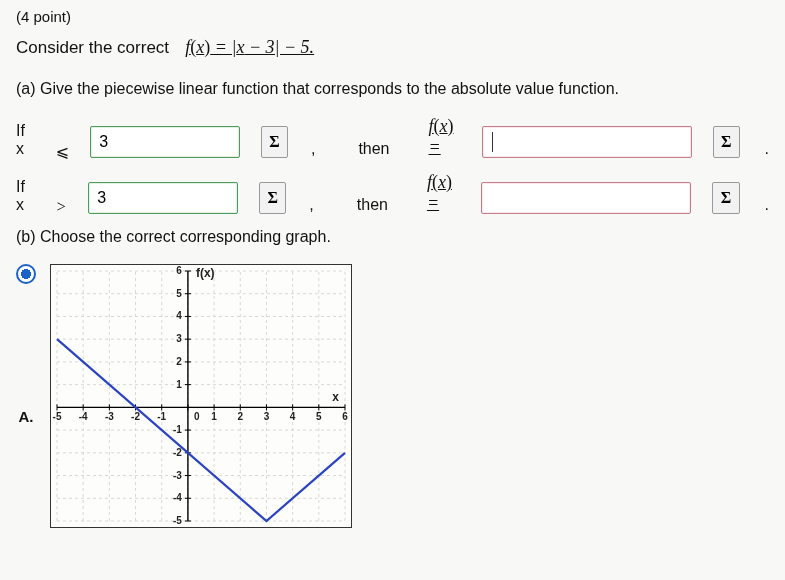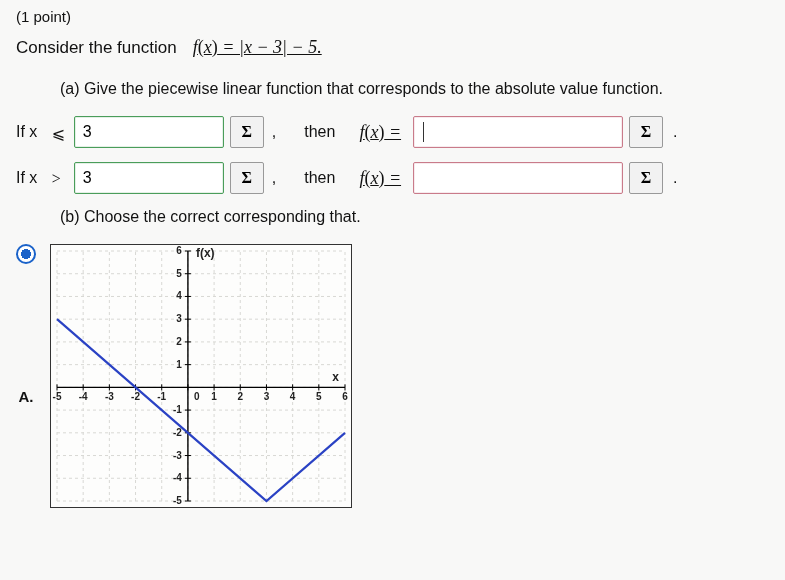--- a/index.html
+++ b/index.html
@@ -17,27 +17,26 @@
     margin-bottom: 12px;
   }
   .prompt {
     font-size: 17px;
     margin-bottom: 22px;
   }
   .math-i { font-style: italic; font-family: 'Times New Roman', serif; }
   .part {
     font-size: 16px;
     margin-bottom: 18px;
-    margin-left: 44px;
   }
   .row {
     display: flex;
-    align-items: center;
+    align-items: flex-end;
     margin-bottom: 14px;
-    gap: 6px;
+    gap: 21px;
   }
   .row-text { font-size: 16px; }
   .lebox {
     display: inline-block;
     width: 16px; height: 16px;
     font-family: 'Times New Roman', serif;
   }
   input.answer {
     height: 32px;
     font-size: 16px;
@@ -102,24 +101,24 @@
     background: #fdfdfc;
   }
   .caret {
     display:inline-block; width:1px; height:20px; background:#333;
     vertical-align: middle;
   }
 </style>
 </head>
 <body>
 
-<div class="points">(1 point)</div>
+<div class="points">(4 point)</div>
 
 <div class="prompt">
-  <span>Consider the function</span>&nbsp;&nbsp;
+  <span>Consider the correct</span>&nbsp;&nbsp;
   <span class="fxeq" style="font-size:18px"><span class="math-i">f</span><span class="paren">(</span><span class="math-i">x</span><span class="paren">)</span> = |<span class="math-i">x</span> − 3| − 5.</span>
 </div>
 
 <div class="part">(a) Give the piecewise linear function that corresponds to the absolute value function.</div>
 
 <div class="row">
   <span class="row-text">
     <span>If x</span>
     <span class="math-i">&nbsp;</span>
   </span>
@@ -146,21 +145,21 @@
   <input class="answer green" style="width: 150px;" value="3">
   <button class="sigma-btn">Σ</button>
   <span class="comma">,</span>
   <span class="then">then</span>
   <span class="fxeq"><span class="math-i">f</span><span class="paren">(</span><span class="math-i">x</span><span class="paren">)</span> =</span>
   <input class="answer red" style="width: 210px;" value="">
   <button class="sigma-btn">Σ</button>
   <span class="period">.</span>
 </div>
 
-<div class="part" style="margin-top:6px">(b) Choose the correct corresponding that.</div>
+<div class="part" style="margin-top:6px">(b) Choose the correct corresponding graph.</div>
 
 <div class="choice-row">
   <div class="choice-label-col">
     <span class="radio-dot"></span>
     <span class="choice-A">A.</span>
   </div>
   <svg class="graph-frame" id="graph-svg" width="300" height="262">
       <line x1="6" y1="256" x2="6" y2="6" stroke="#d8d8d4" stroke-width="1" stroke-dasharray="3 3"></line>
       <line x1="32.18181818181819" y1="256" x2="32.18181818181819" y2="6" stroke="#d8d8d4" stroke-width="1" stroke-dasharray="3 3"></line>
       <line x1="58.36363636363637" y1="256" x2="58.36363636363637" y2="6" stroke="#d8d8d4" stroke-width="1" stroke-dasharray="3 3"></line>

